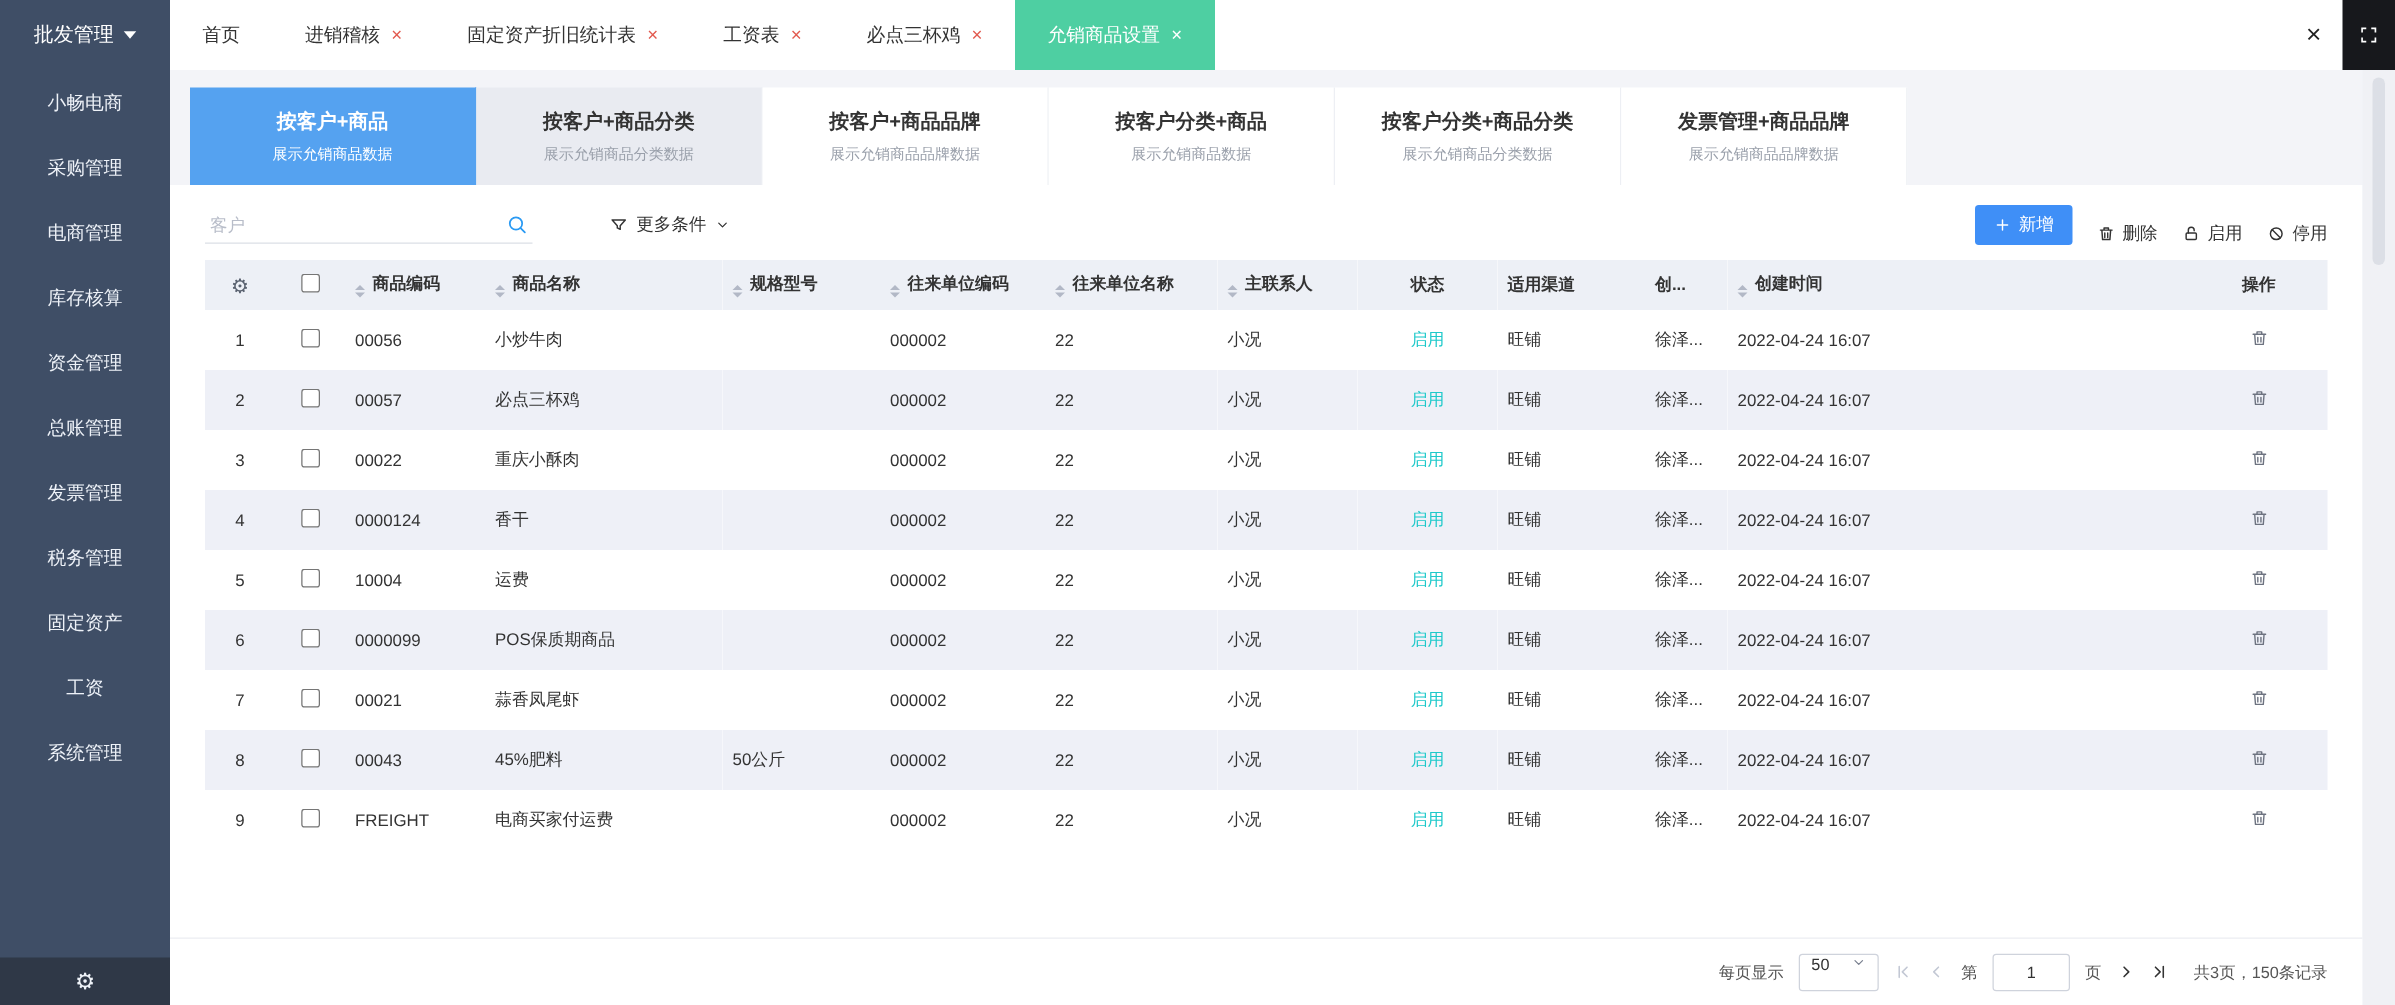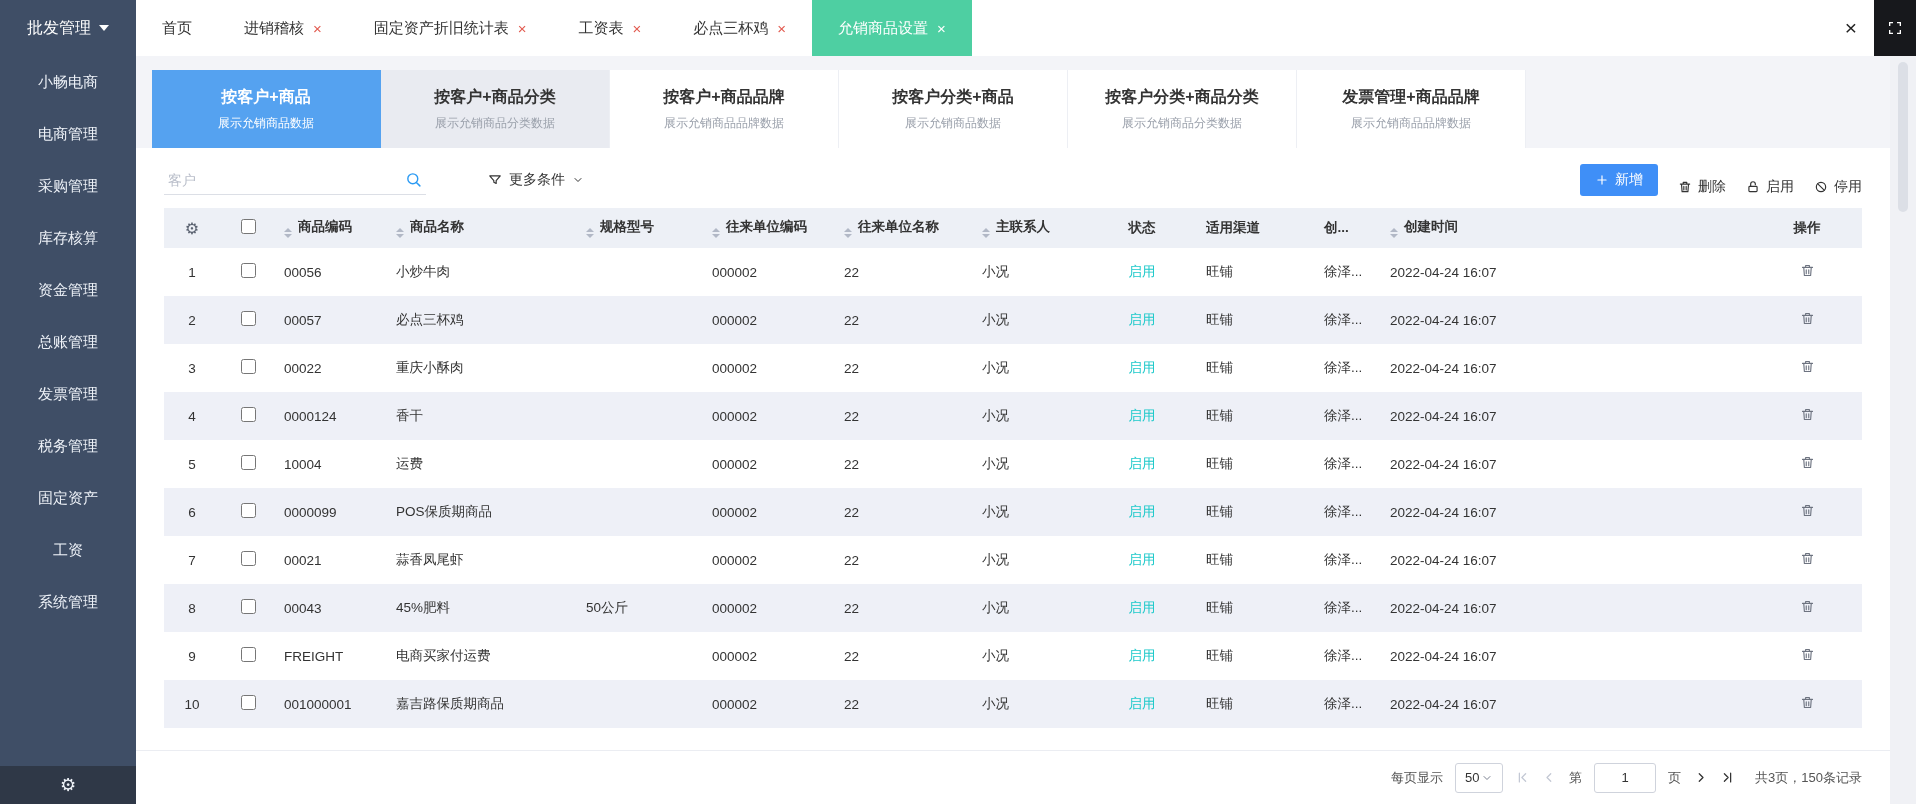--- a/index.html
+++ b/index.html
@@ -67,40 +67,40 @@
   .sort .up{border-bottom:4px solid #b2b8c6}
   .sort .down{border-top:4px solid #b2b8c6}
   .gear{font-family:"DejaVu Sans",sans-serif;font-size:16px;color:#5a6270;cursor:pointer}
   .cb{width:15px;height:15px;accent-color:#3f8ff7;cursor:pointer}
   .status-enabled{color:#1ec9ca}
   .trash-btn{color:#6d7380;cursor:pointer;display:inline-flex}
   .trash-btn .ic{width:15px;height:15px;stroke-width:1.8}
 
   
   .pagefoot{border-top:1px solid #ebedf2;height:54px;display:flex;align-items:center;justify-content:flex-end;gap:12px;padding:0 28px;font-size:13px;color:#555;flex-shrink:0;background:#fff}
-  .select{width:48px;height:30px;border:1px solid #cfd3dc;border-radius:3px;display:flex;align-items:center;justify-content:space-between;padding:0 9px;cursor:pointer;color:#333}
+  .select{width:64px;height:30px;border:1px solid #cfd3dc;border-radius:3px;display:flex;justify-content:space-between;padding:0 9px;cursor:pointer;color:#333}
   .select .chev{stroke:#7a8190}
   .nav{display:inline-flex;cursor:pointer;color:#333}
   .nav.disabled{color:#c3c8d4;cursor:default}
   .nav svg{width:15px;height:15px;fill:none;stroke:currentColor;stroke-width:2;stroke-linecap:round;stroke-linejoin:round}
   .page-input{width:62px;height:30px;border:1px solid #cfd3dc;border-radius:3px;text-align:center;font-size:13px;color:#333;outline:none;font-family:inherit}
   .total{margin-left:8px;color:#555}
 </style>
 </head>
 <body>
 
 <div class="sidebar">
   <div class="sb-head">
     <span>批发管理</span>
     <span class="sb-caret"></span>
   </div>
   <div class="sb-items">
       <div class="sb-item">小畅电商</div>
+      <div class="sb-item">采购管理</div>
       <div class="sb-item">电商管理</div>
-      <div class="sb-item">采购管理</div>
       <div class="sb-item">库存核算</div>
       <div class="sb-item">资金管理</div>
       <div class="sb-item">总账管理</div>
       <div class="sb-item">发票管理</div>
       <div class="sb-item">税务管理</div>
       <div class="sb-item">固定资产</div>
       <div class="sb-item">工资</div>
       <div class="sb-item">系统管理</div>
     </div>
   <div class="sb-foot">
@@ -449,39 +449,20 @@
                   <td class="al-center"><span class="status-enabled">启用</span></td>
                   <td>旺铺</td>
                   <td>徐泽...</td>
                   <td>2022-04-24 16:07</td>
                   <td class="al-center"><span class="trash-btn">
                       <svg class="ic" viewBox="0 0 24 24" fill="none" stroke="currentColor" stroke-width="1.8" stroke-linecap="round" stroke-linejoin="round">
                         <path d="M4 7h16M9 7V4h6v3M6 7l1 13h10l1-13M10 11v6M14 11v6"></path>
                       </svg>
                     </span></td>
                 </tr>
-                <tr>
-                  <td class="al-center">10</td>
-                  <td class="al-center"><input type="checkbox" class="cb" style=""></td>
-                  <td>001000001</td>
-                  <td>嘉吉路保质期商品</td>
-                  <td></td>
-                  <td>000002</td>
-                  <td>22</td>
-                  <td>小况</td>
-                  <td class="al-center"><span class="status-enabled">启用</span></td>
-                  <td>旺铺</td>
-                  <td>徐泽...</td>
-                  <td>2022-04-24 16:07</td>
-                  <td class="al-center"><span class="trash-btn">
-                      <svg class="ic" viewBox="0 0 24 24" fill="none" stroke="currentColor" stroke-width="1.8" stroke-linecap="round" stroke-linejoin="round">
-                        <path d="M4 7h16M9 7V4h6v3M6 7l1 13h10l1-13M10 11v6M14 11v6"></path>
-                      </svg>
-                    </span></td>
-                </tr>
               </tbody>
           </table>
         </div>
 
         <div class="pagefoot">
           <span>每页显示</span>
           <div class="select">
             <span>50</span>
             <svg class="ic chev" viewBox="0 0 24 24">
                 <path d="M6 9l6 6 6-6"></path>

